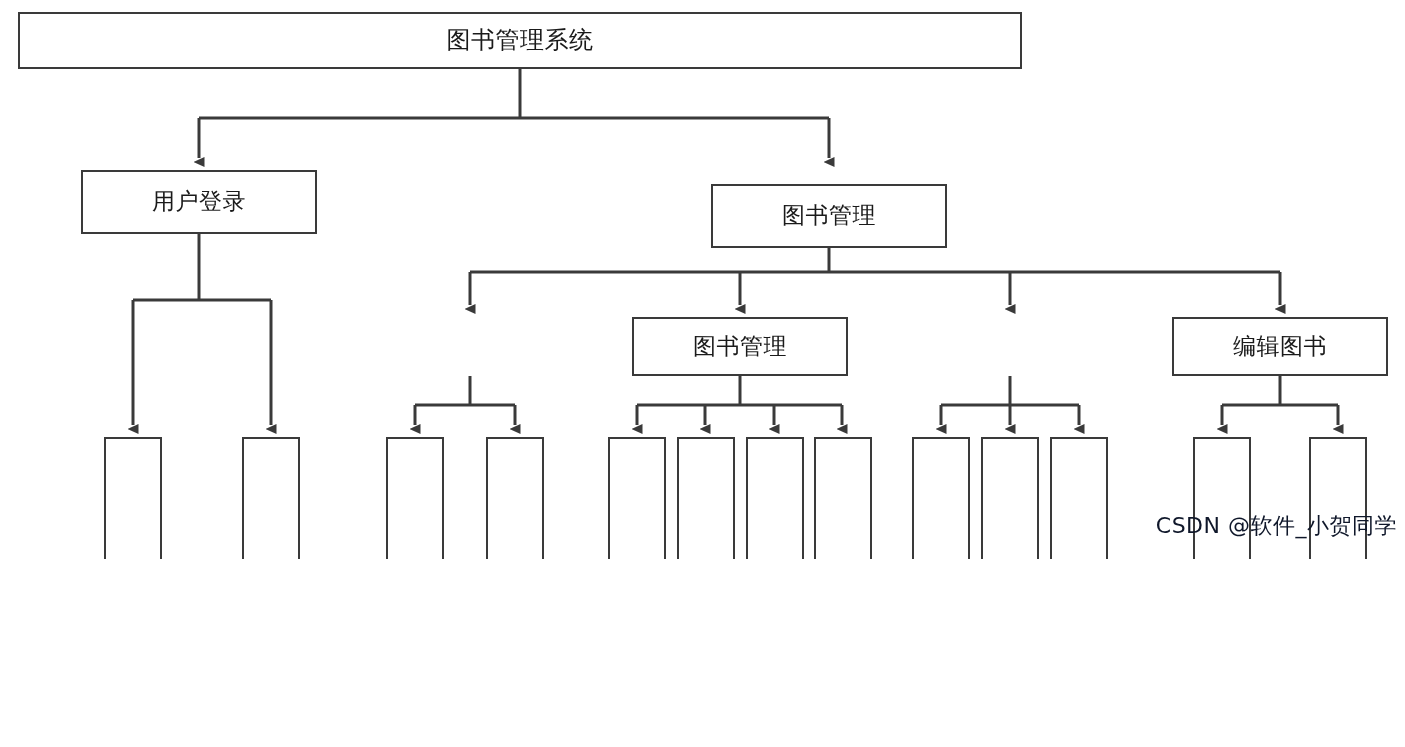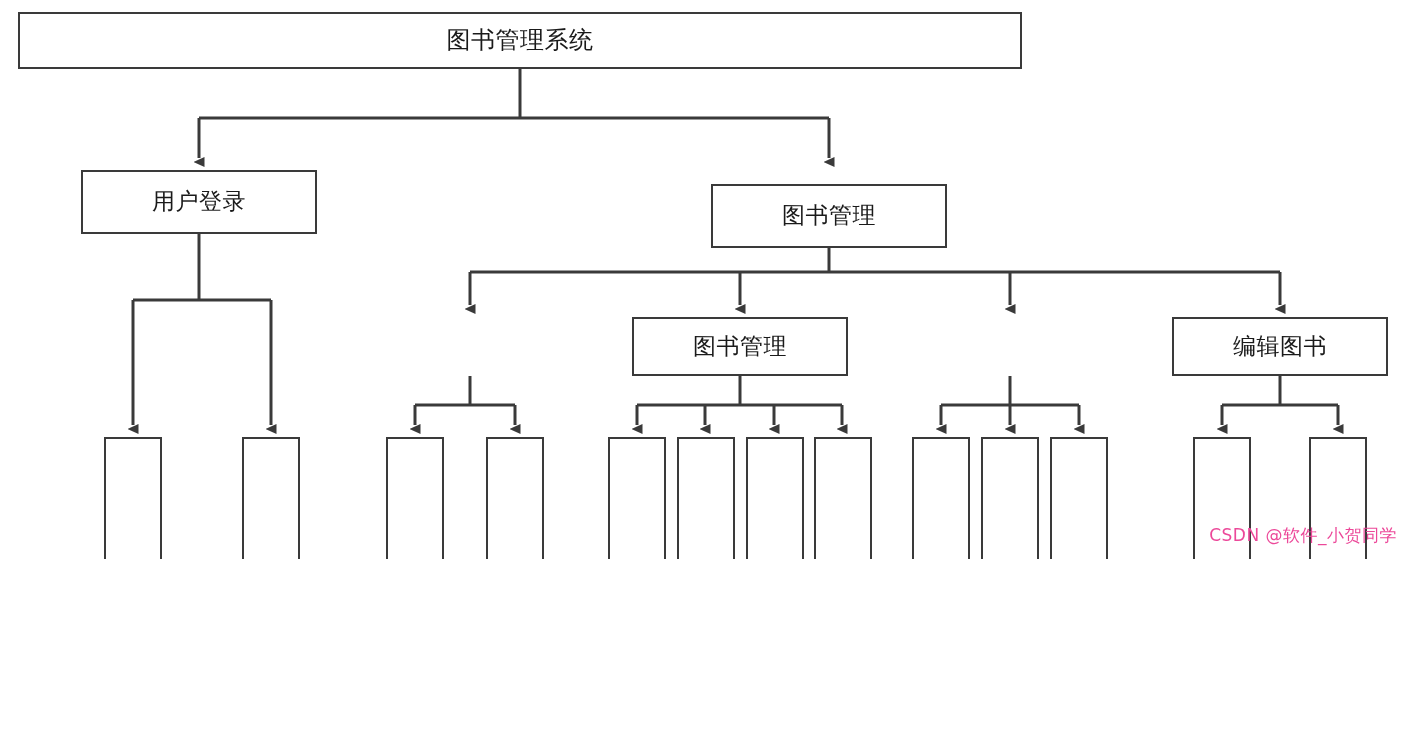--- a/index.html
+++ b/index.html
@@ -54,23 +54,23 @@
     justify-content: center;
   }
   .node-v span {
     writing-mode: vertical-rl;
     text-orientation: upright;
     display: inline-block;
   }
   .watermark {
     position: absolute;
     right: 8px;
-    bottom: 12px;
-    font-size: 17px;
-    color: #ec4899;
+    bottom: 18px;
+    font-size: 22px;
+    color: #0f172a;
     letter-spacing: 0.5px;
     white-space: nowrap;
   }
 </style>
 </head>
 <body>
 
 <div id="canvas">
 
   <svg class="connectors" viewBox="0 0 1405 747">

